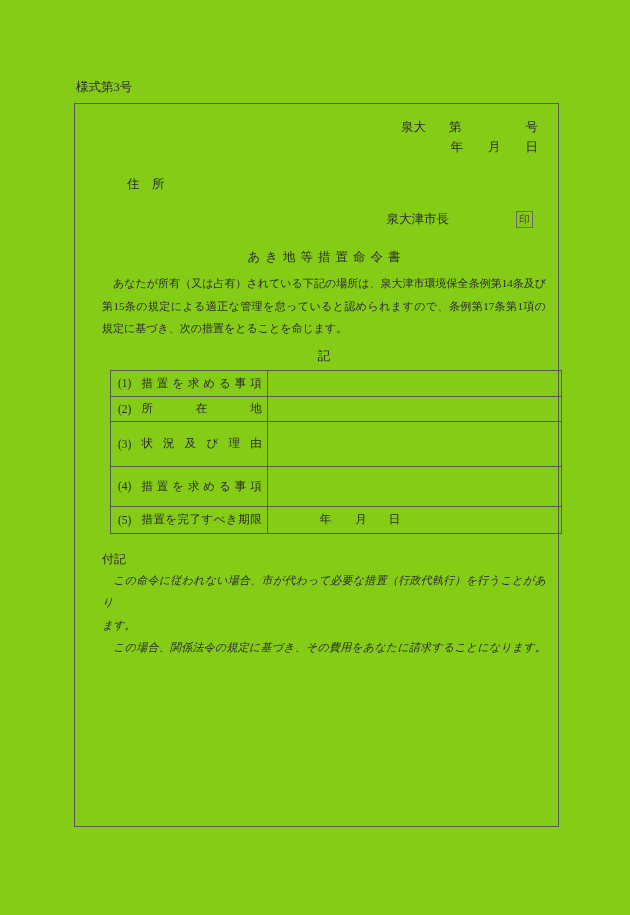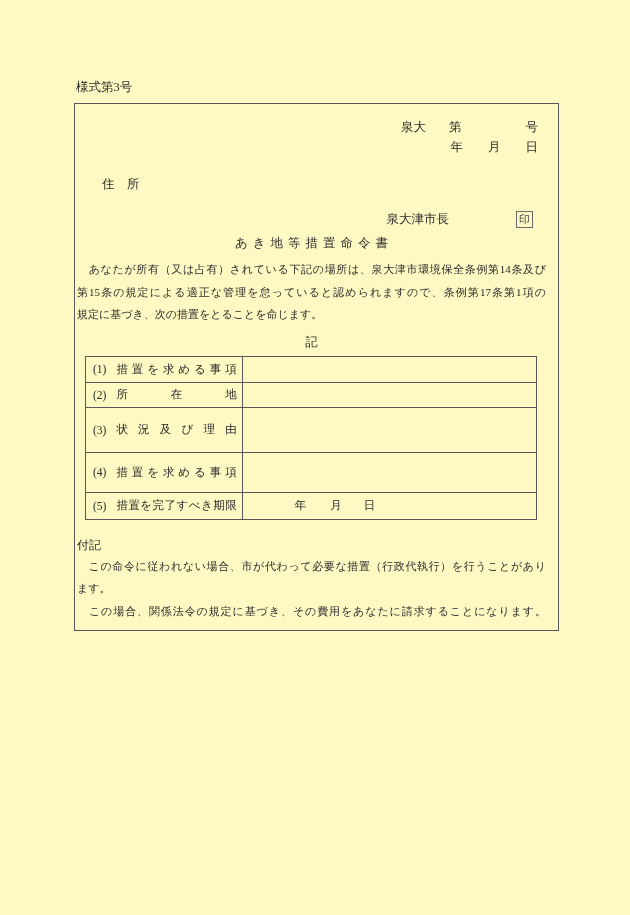--- a/index.html
+++ b/index.html
@@ -3,32 +3,32 @@
 <meta charset="utf-8">
 <style>
   * { margin: 0; padding: 0; box-sizing: border-box; }
   html, body { background: #ffffff; }
   body {
     width: 630px; height: 915px;
     font-family: "Liberation Serif", "DejaVu Serif", serif;
     color: #2b2b2b;
     position: relative;
   }
-  .page { position: relative; width: 630px; height: 915px; background: #fef9c3; }
+  .page { position: relative; width: 630px; height: 915px; background: #84cc16; }
 
   .form-label {
     position: absolute; left: 76px; top: 80px;
     font-size: 12.5px; line-height: 15px;
   }
 
   .doc-box {
     position: absolute; left: 74px; top: 103px;
-    width: 485px; height: 528px;
+    width: 485px; height: 724px;
     border: 1px solid #58585a;
-    padding: 13px 12px 0 2px;
+    padding: 13px 12px 0 27px;
   }
 
   .doc-number-line, .date-line {
     text-align: right; line-height: 20px; font-size: 12.5px; padding-right: 8px;
   }
   .doc-number-line .gap-a { display: inline-block; width: 23px; }
   .doc-number-line .gap-b { display: inline-block; width: 64px; }
   .date-line .gap-c { display: inline-block; width: 25px; }
 
   .addressee { margin-top: 16px; margin-left: 25px; font-size: 12.5px; }
@@ -43,21 +43,21 @@
   }
   .seal-box {
     margin-left: 67px; margin-right: 13px;
     width: 17px; height: 17px;
     border: 1px solid #6a6a6a;
     display: flex; align-items: center; justify-content: center;
     font-size: 11px; color: #4a4a4a;
   }
 
   .doc-title {
-    margin-top: 4px; text-align: center;
+    margin-top: 18px; text-align: center;
     font-size: 12.5px; letter-spacing: 5px; text-indent: 5px;
     line-height: 20px;
   }
 
   .body-text { margin-top: 5px; font-size: 11px; }
   .body-text .line, .fuki-text .line { line-height: 22.5px; }
   .jline { text-align: justify; text-align-last: justify; }
 
   .record-label { margin-top: 6px; text-align: center; font-size: 12.5px; line-height: 20px; }
 
@@ -72,21 +72,21 @@
   .row-no { flex: 0 0 auto; }
   .row-label { flex: 1 1 auto; margin-left: 10px; text-align: justify; text-align-last: justify; }
   td.value-cell { width: 295px; padding-left: 8px; }
   tr.r0 { height: 26px; } tr.r1 { height: 25px; } tr.r2 { height: 45px; }
   tr.r3 { height: 40px; } tr.r4 { height: 27px; }
   .deadline .y { margin-left: 44px; }
   .deadline .m { margin-left: 24px; }
   .deadline .d { margin-left: 22px; }
 
   .fuki-label { margin-top: 15px; font-size: 12px; line-height: 20px; }
-  .fuki-text { font-size: 11px; }
+  .fuki-text { font-size: 11px; font-style: italic; }
 </style>
 </head>
 <body>
 
 <div class="page">
 
   <div class="form-label">様式第3号</div>
 
   <div class="doc-box">
 

